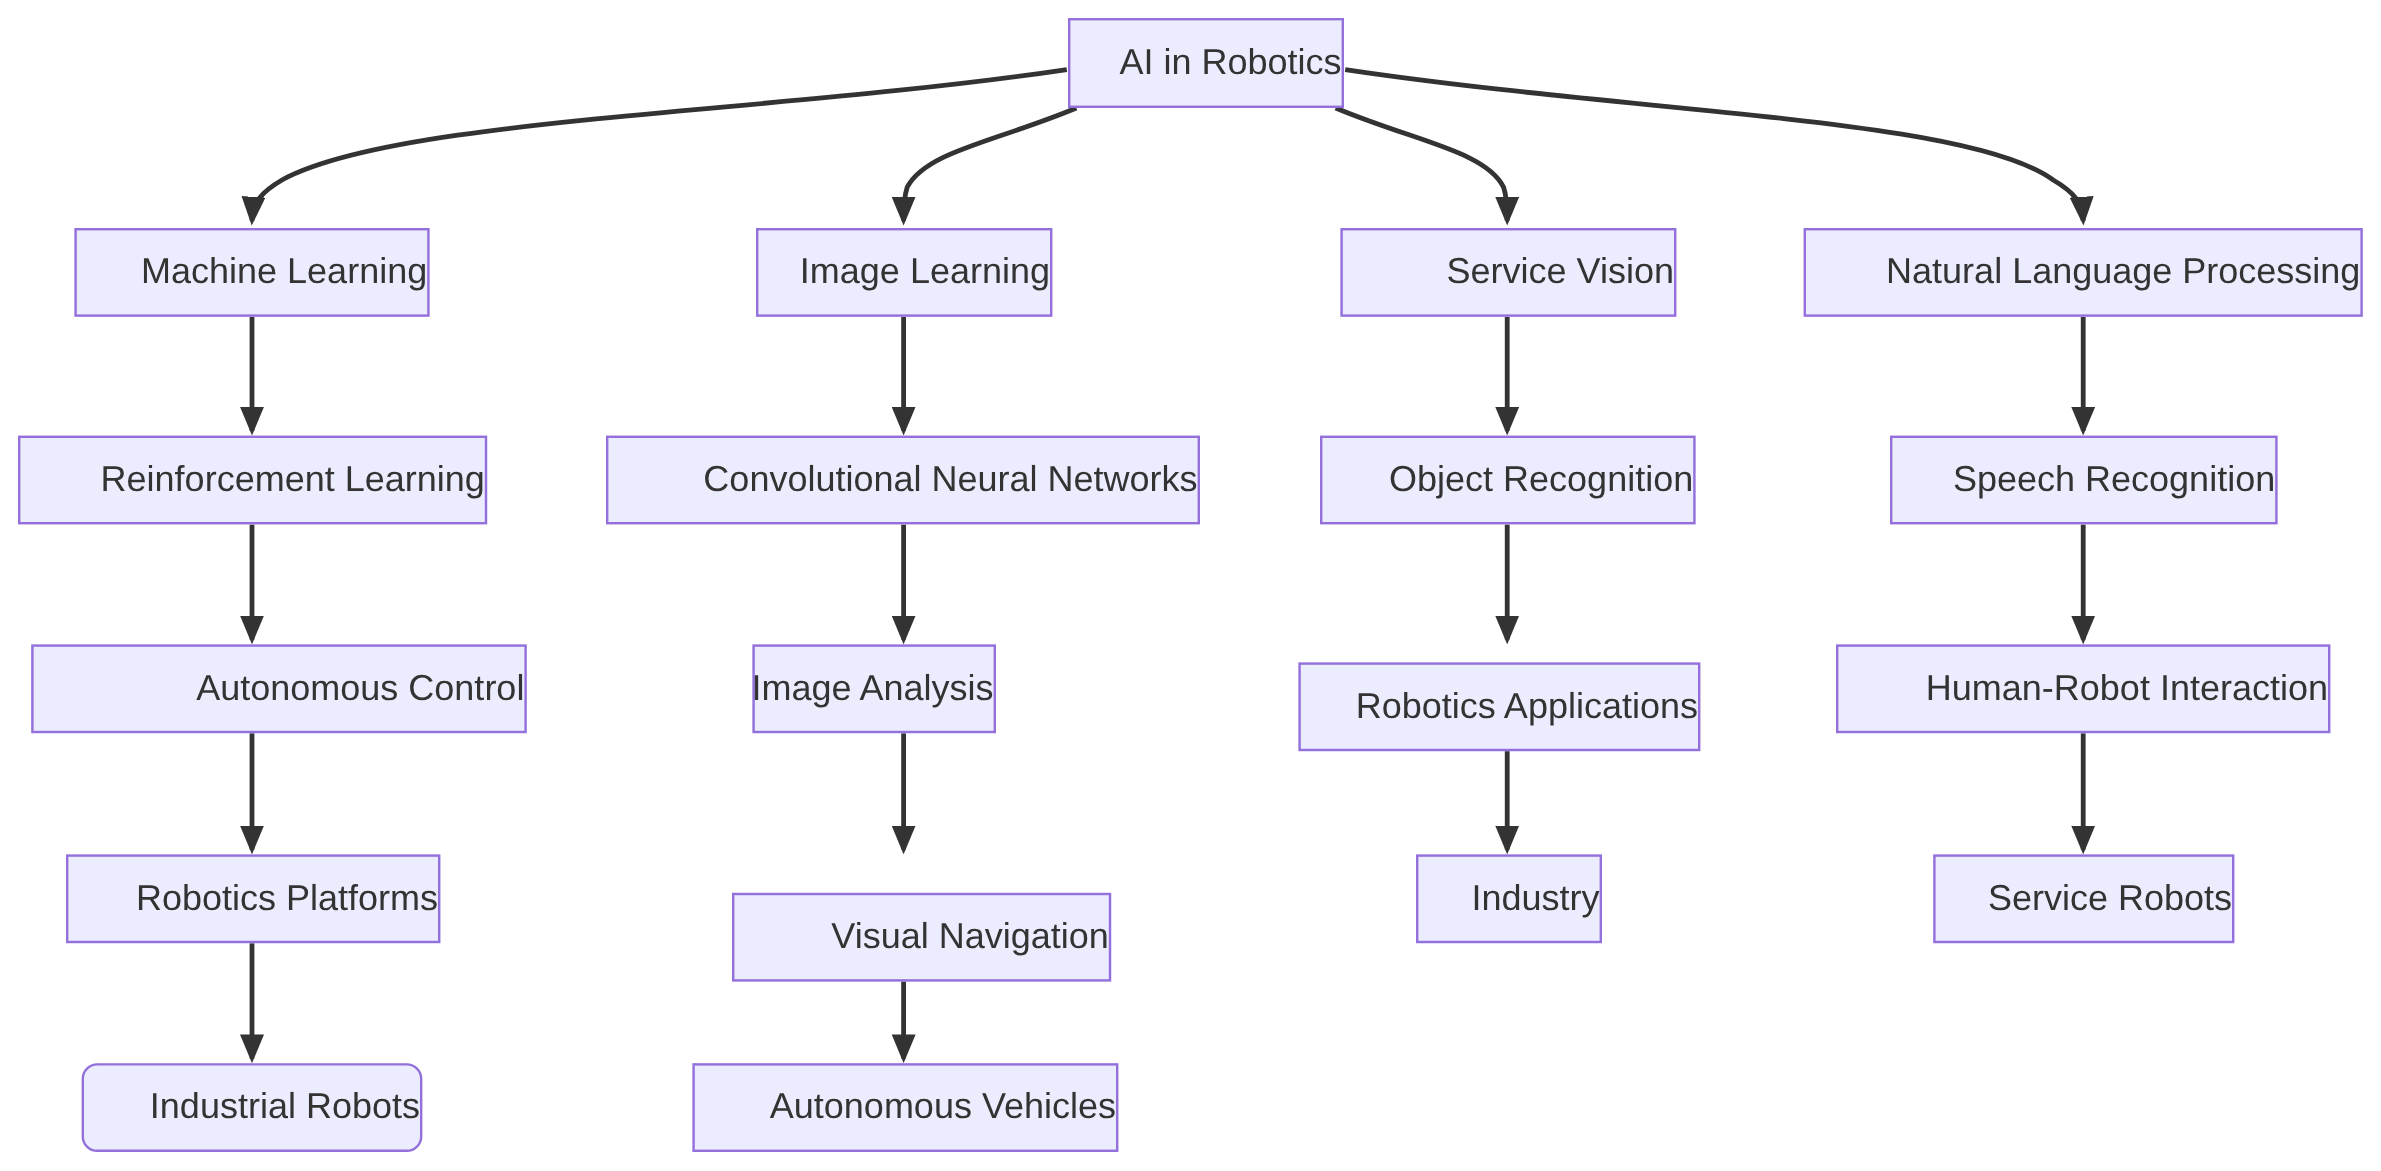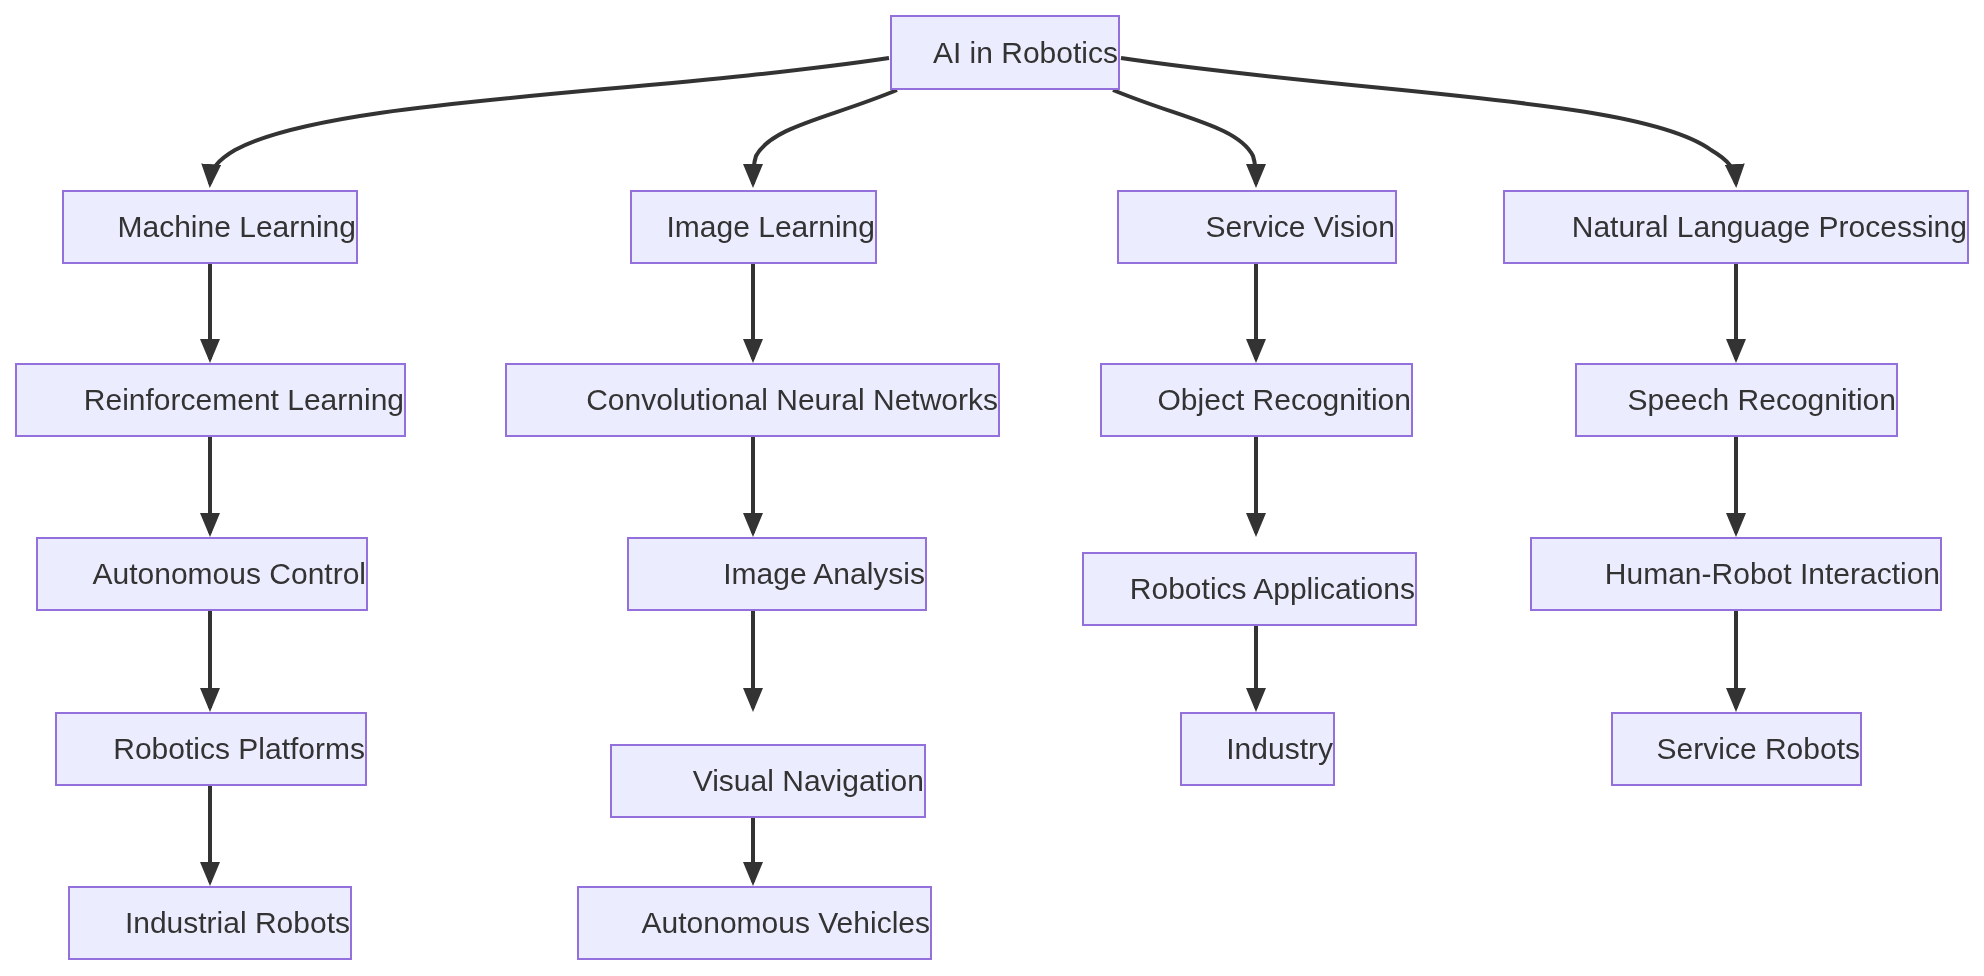--- a/index.html
+++ b/index.html
@@ -86,24 +86,24 @@
   <div class="node" style="left:505px;top:363px;width:495px;">
     <span>Convolutional Neural Networks</span>
   </div>
   <div class="node" style="left:1100px;top:363px;width:313px;">
     <span>Object Recognition</span>
   </div>
   <div class="node" style="left:1575px;top:363px;width:323px;">
     <span>Speech Recognition</span>
   </div>
 
-  <div class="node" style="left:36px;top:537px;width:332px;">
+  <div class="node" style="left:26px;top:537px;width:413px;">
     <span>Autonomous Control</span>
   </div>
-  <div class="node" style="left:627px;top:537px;width:300px;padding-left:32px;">
+  <div class="node" style="left:627px;top:537px;width:203px;padding-left:32px;">
     <span>Image Analysis</span>
   </div>
   <div class="node" style="left:1082px;top:552px;width:335px;">
     <span>Robotics Applications</span>
   </div>
   <div class="node" style="left:1530px;top:537px;width:412px;">
     <span>Human-Robot Interaction</span>
   </div>
 
   <div class="node" style="left:55px;top:712px;width:312px;">
@@ -112,20 +112,20 @@
   <div class="node" style="left:610px;top:744px;width:316px;">
     <span>Visual Navigation</span>
   </div>
   <div class="node" style="left:1180px;top:712px;width:155px;">
     <span>Industry</span>
   </div>
   <div class="node" style="left:1611px;top:712px;width:251px;">
     <span>Service Robots</span>
   </div>
 
-  <div class="node" style="left:68px;top:886px;width:284px;">
+  <div class="node" style="left:68px;top:886px;width:284px;border-radius:13px;">
     <span>Industrial Robots</span>
   </div>
   <div class="node" style="left:577px;top:886px;width:355px;">
     <span>Autonomous Vehicles</span>
   </div>
 
 </div>
 
 </body></html>

